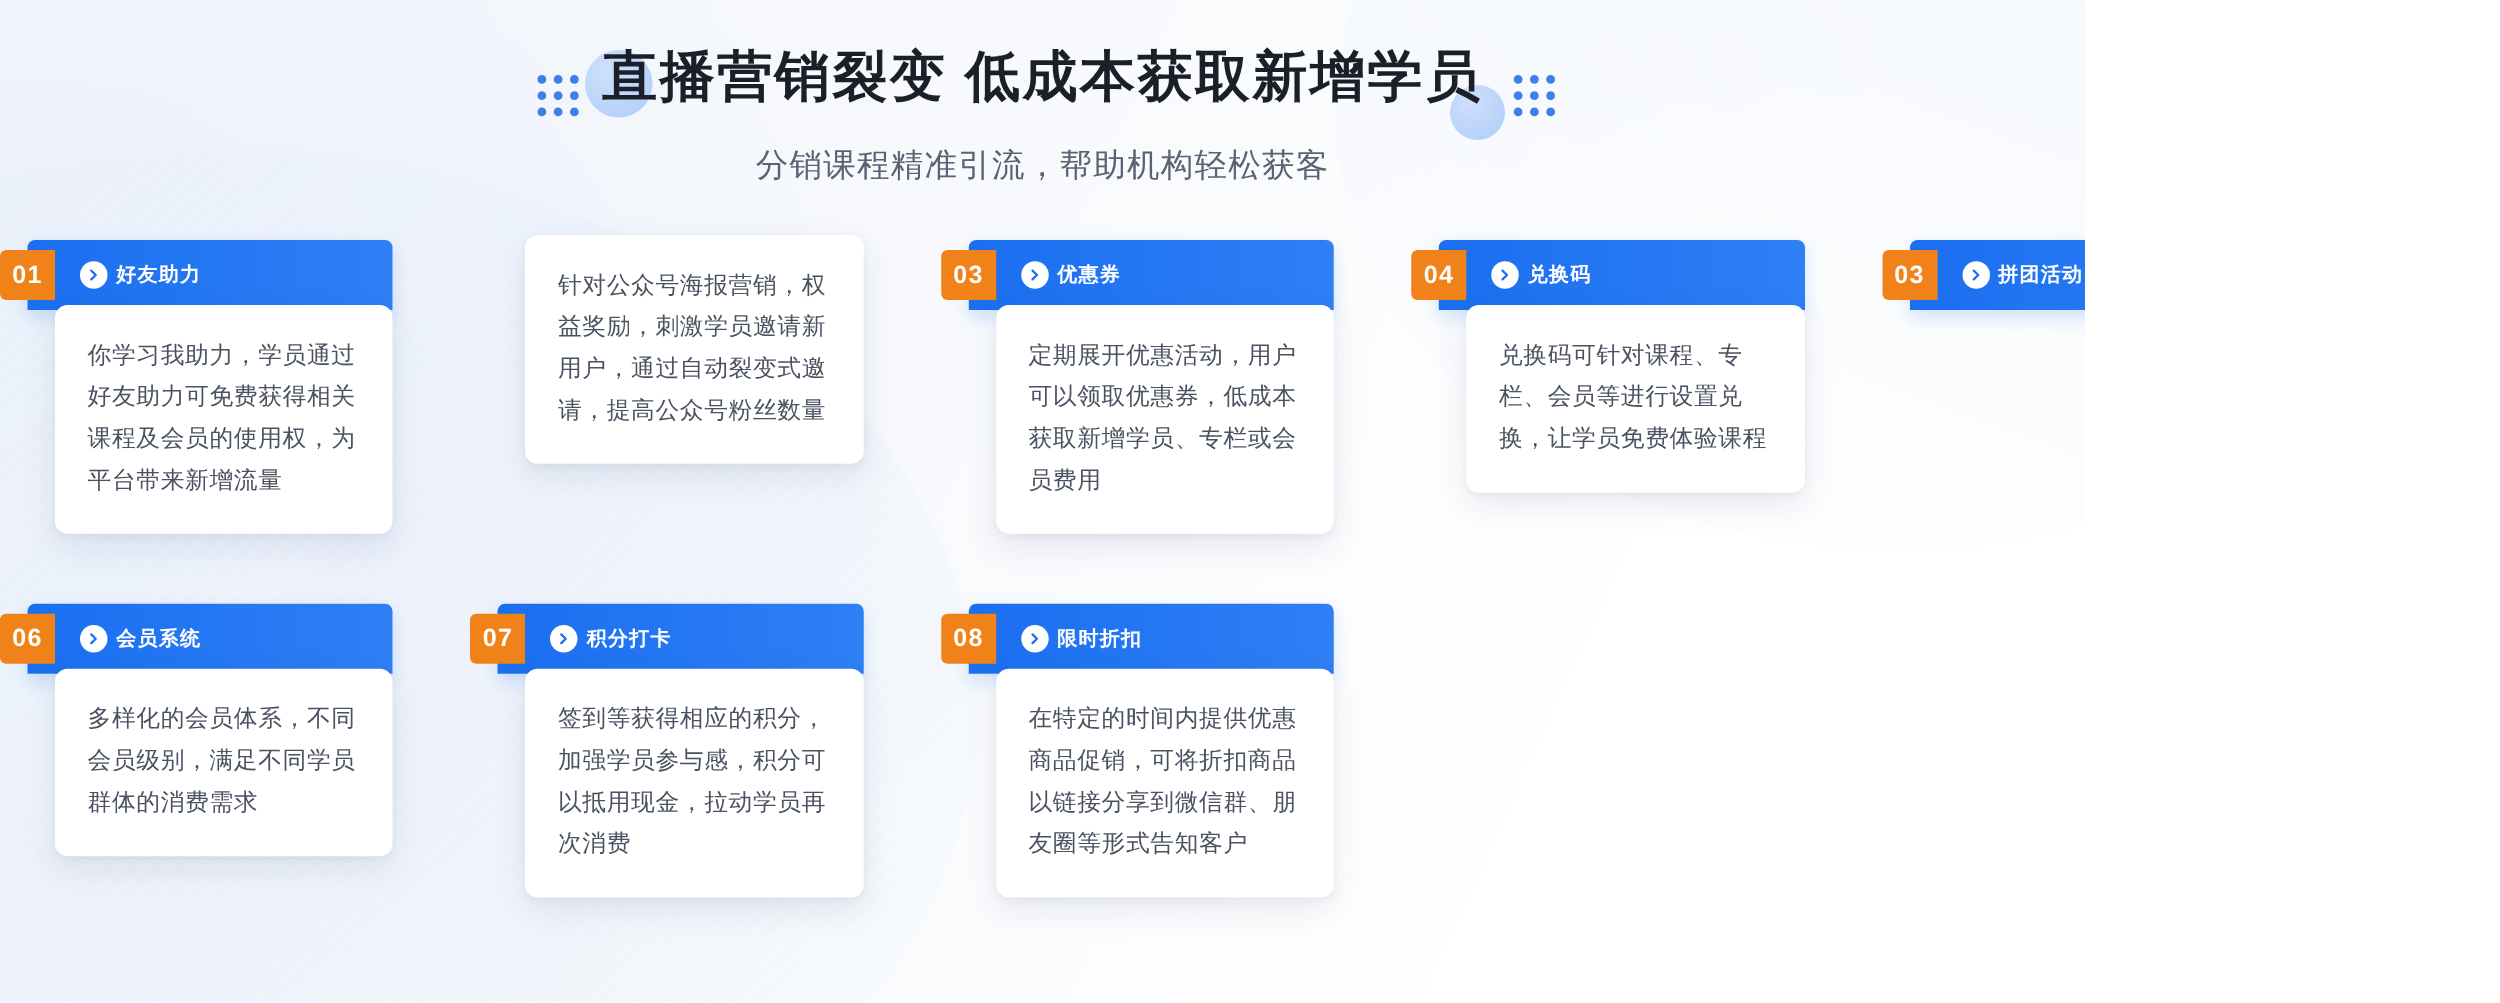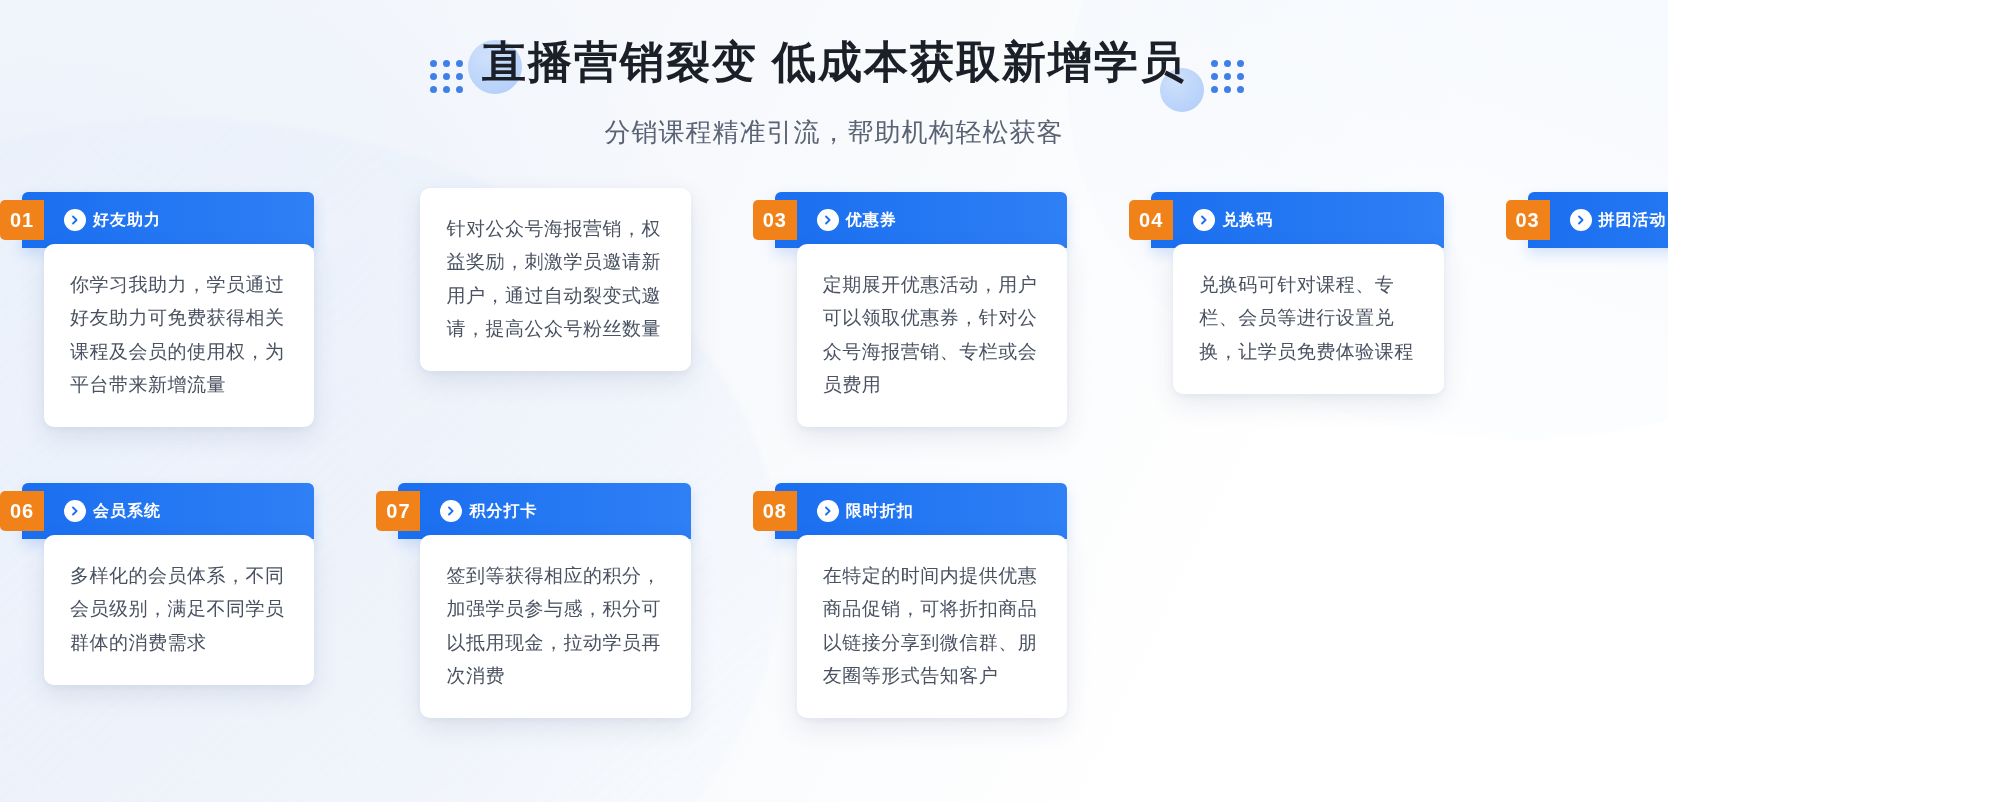--- a/index.html
+++ b/index.html
@@ -218,21 +218,21 @@
       <div class="tab">
         <div class="num-badge">03</div>
         <div class="arrow-circle">
           <svg width="12" height="12" viewBox="0 0 12 12">
               <path d="M4 2.5 L7.6 6 L4 9.5" fill="none" stroke="#1a6ff0" stroke-width="1.8" stroke-linecap="round" stroke-linejoin="round"></path>
             </svg>
         </div>
         <div class="tab-title">优惠券</div>
       </div>
       <div class="body">
-        <p>定期展开优惠活动，用户可以领取优惠券，针对公众号海报营销、专栏或会员费用</p>
+        <p>定期展开优惠活动，用户可以领取优惠券，低成本获取新增学员、专栏或会员费用</p>
       </div>
     </div>
 
     <div class="card">
       <div class="tab">
         <div class="num-badge">04</div>
         <div class="arrow-circle">
           <svg width="12" height="12" viewBox="0 0 12 12">
               <path d="M4 2.5 L7.6 6 L4 9.5" fill="none" stroke="#1a6ff0" stroke-width="1.8" stroke-linecap="round" stroke-linejoin="round"></path>
             </svg>

